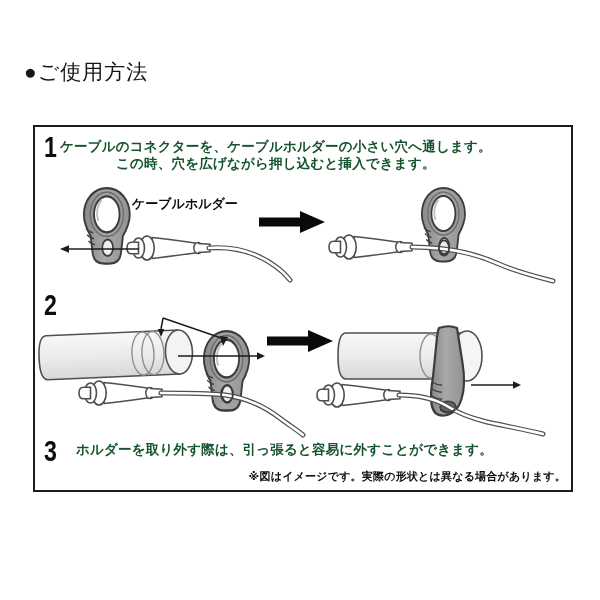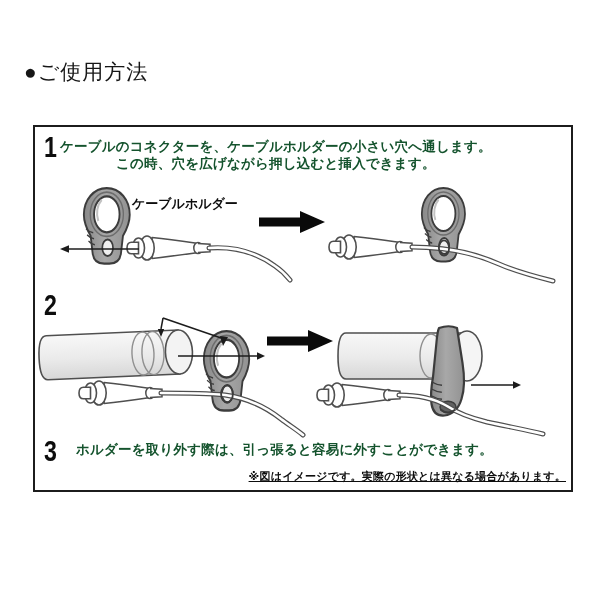--- a/index.html
+++ b/index.html
@@ -7,21 +7,21 @@
           font-family:"Liberation Sans","DejaVu Sans",sans-serif;color:#111;}
   .title{position:absolute;left:24px;top:58px;font-size:21px;font-weight:400;letter-spacing:1px;color:#161616;}
   .box{position:absolute;left:33px;top:125px;width:540px;height:367px;border:2px solid #1c1c1c;
        box-sizing:border-box;background:#fff;}
   .art{position:absolute;left:0;top:0;pointer-events:none;}
   .step-num{position:absolute;font-weight:700;font-size:29px;line-height:26px;color:#0d0d0d;
             transform:scaleX(.8);transform-origin:left top;}
   .step-text{position:absolute;font-weight:700;font-size:13.5px;line-height:17px;color:#14532d;
              white-space:pre-line;letter-spacing:.2px;text-align:center;}
   .ill-label{position:absolute;font-weight:700;font-size:13px;line-height:16px;color:#0d0d0d;white-space:pre-line;}
-  .note{position:absolute;right:5px;top:342px;font-weight:700;font-size:11px;color:#0d0d0d;letter-spacing:.2px;text-decoration:underline;}
+  .note{position:absolute;right:5px;top:342px;font-weight:700;font-size:11px;color:#0d0d0d;letter-spacing:.2px;}
 </style>
 </head>
 <body>
 
 <div class="canvas">
 
   <div class="title">●ご使用方法</div>
 
   <div class="box">
 

